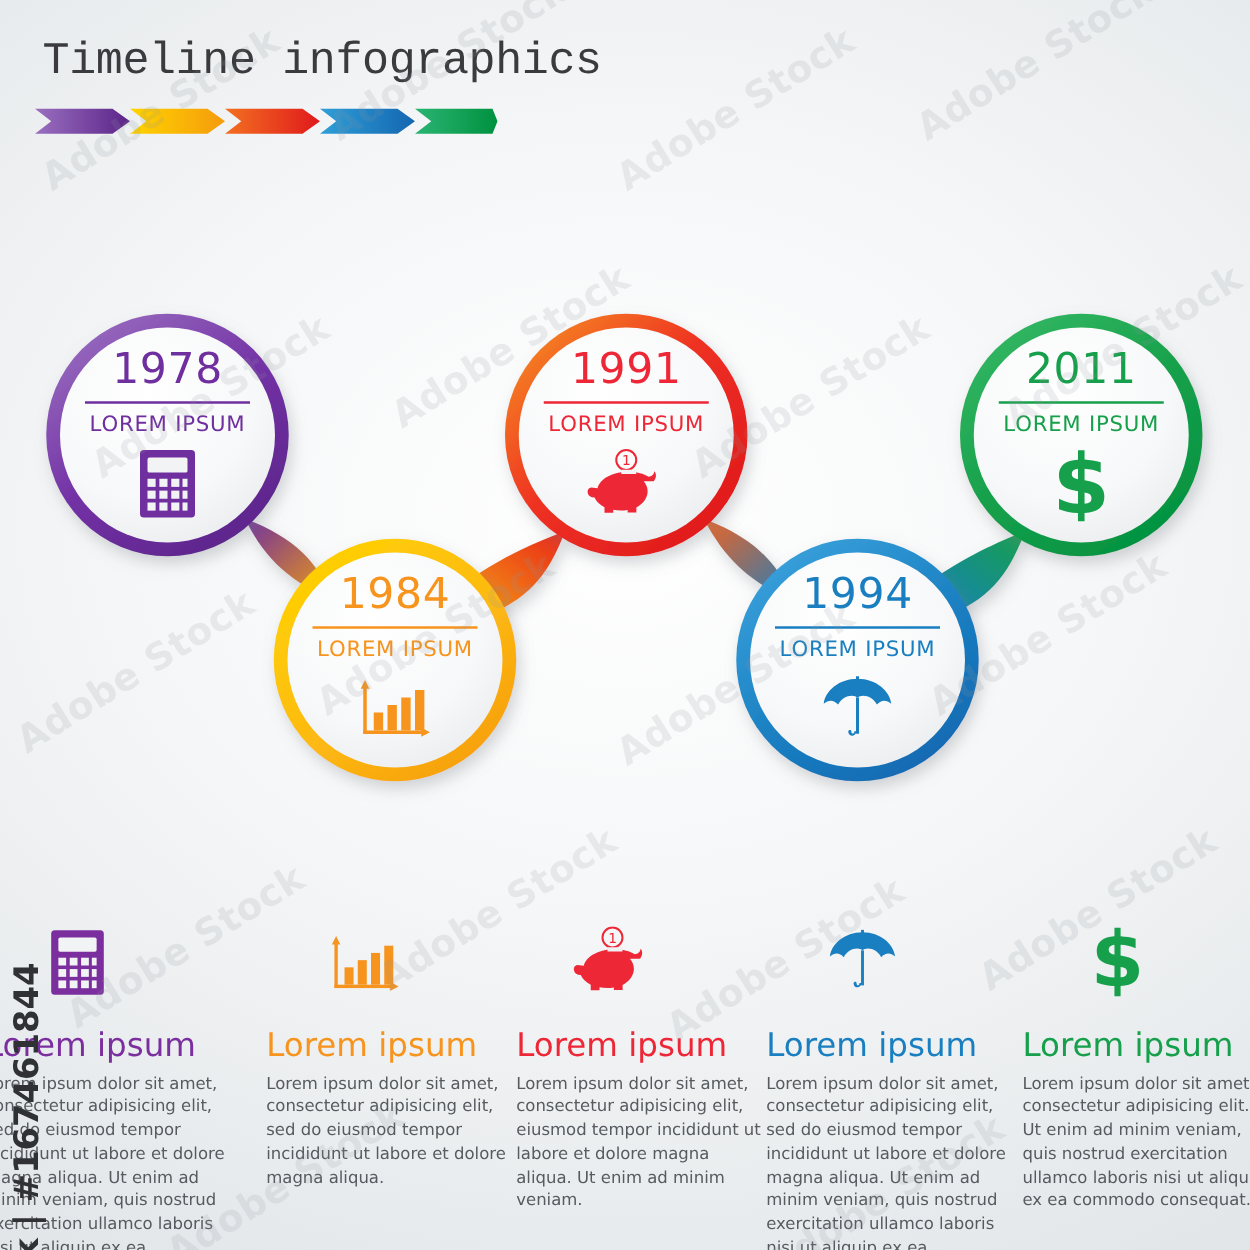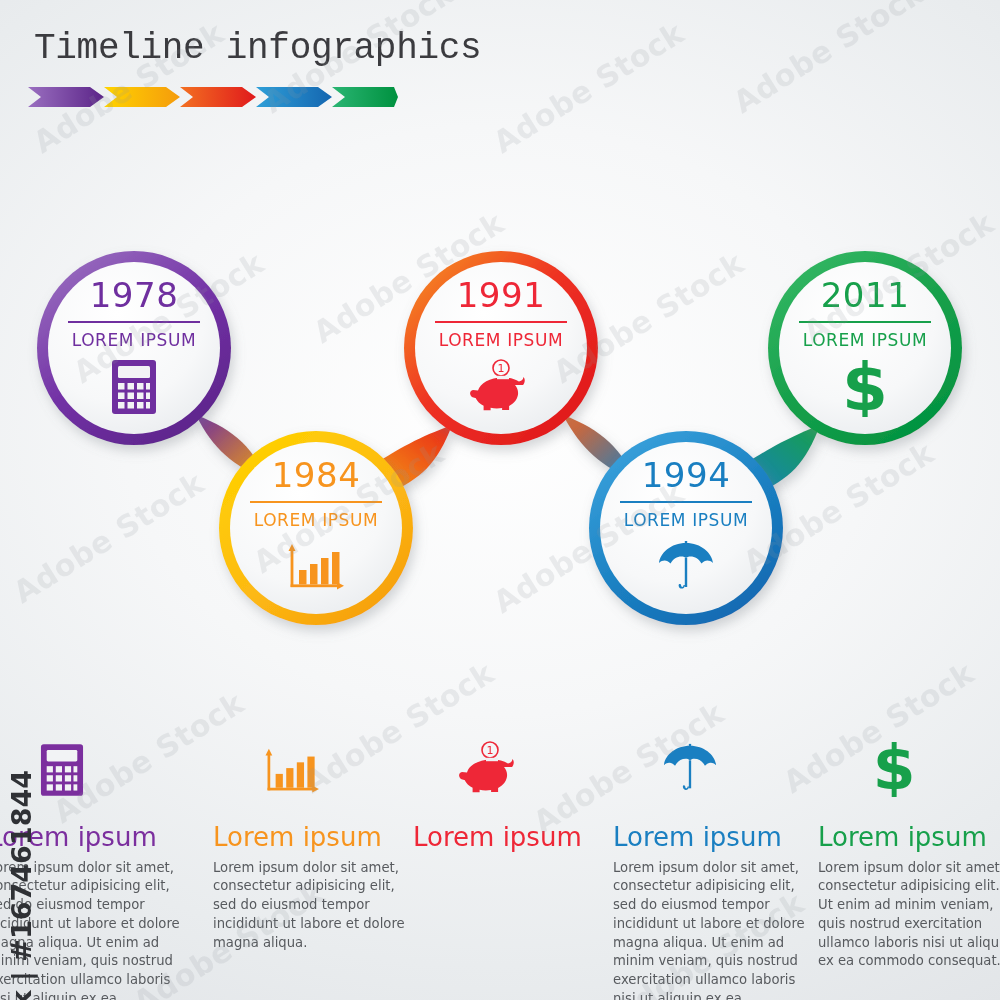--- a/index.html
+++ b/index.html
@@ -359,20 +359,21 @@
       <svg width="66" height="56" viewBox="0 0 66 56">
           <g fill="#ee2737">
             <circle cx="33" cy="9" r="8" fill="none" stroke="#ee2737" stroke-width="1.6"></circle>
             <text x="33" y="13" font-size="11" text-anchor="middle" fill="#ee2737" font-family="DejaVu Sans, sans-serif">1</text>
             <path d="M55 26 c 2.5 -3 2 -6.5 0.5 -8 c -0.4 3 -2.5 4.2 -4.6 4.4 C 47 20 41.5 18.4 34.5 18.4 C 22 18.4 12 24 10 31.5 L 5 31 c -2.5 0.3 -3.2 2.4 -2.8 4.3 c 0.5 2.4 2.6 3.7 5.4 3.6 c 1.5 3.3 4.3 6 8 7.8 l 0 4.5 h 7 v -2.4 c 2 0.4 4 0.6 6.2 0.6 c 1.8 0 3.6 -0.15 5.3 -0.45 V 51 h 7 v -4 c 5.5 -2.9 9 -7.7 9 -13 c 0 -3 -1.2 -5.8 -3.1 -8 z"></path>
             <rect x="29" y="16.8" width="12" height="3.4" fill="#eef0f2"></rect>
           </g>
         </svg>
     </div>
     <div class="detail-head" style="color:#ee2737;">Lorem ipsum</div>
+    <div class="detail-body">Lorem ipsum dolor sit amet, consectetur adipisicing elit, eiusmod tempor incididunt ut labore et dolore magna aliqua. Ut enim ad minim veniam.</div>
   </div>
 
   <div class="detail-col" style="left:613px;">
     <div class="detail-icon" style="padding-left:48px;">
       <svg width="58" height="56" viewBox="0 0 60 58">
           <g fill="#1a7fc1">
             <path d="M30 5 C 15 5 4 15 3 25 c 4 -3.5 8 -3.2 11.5 0.6 C 17 21 21 18.5 25.5 18.5 c 2 0 3.5 0.6 4.5 1.6 c 1 -1 2.5 -1.6 4.5 -1.6 c 4.5 0 8.5 2.5 11 7.1 C 49 21.8 53 21.5 57 25 C 56 15 45 5 30 5 Z"></path>
             <rect x="28.8" y="3" width="2.4" height="4"></rect>
             <rect x="28.8" y="20" width="2.4" height="29"></rect>
             <path d="M29 47 c 0 4.5 -6 5 -6.4 0.4 c 0 -1.2 0.9 -1.6 1.6 -1.4 c 0.8 0.2 1 1 0.9 1.6 c 0.4 2 2.4 1.6 2.4 -0.6 z"></path>

